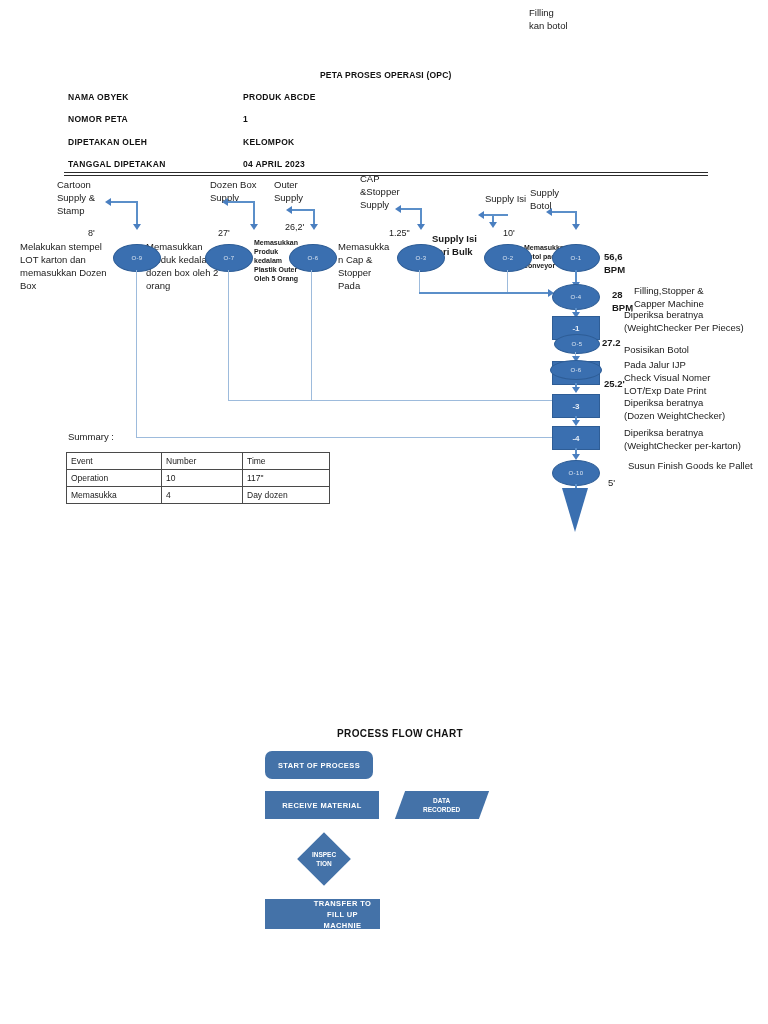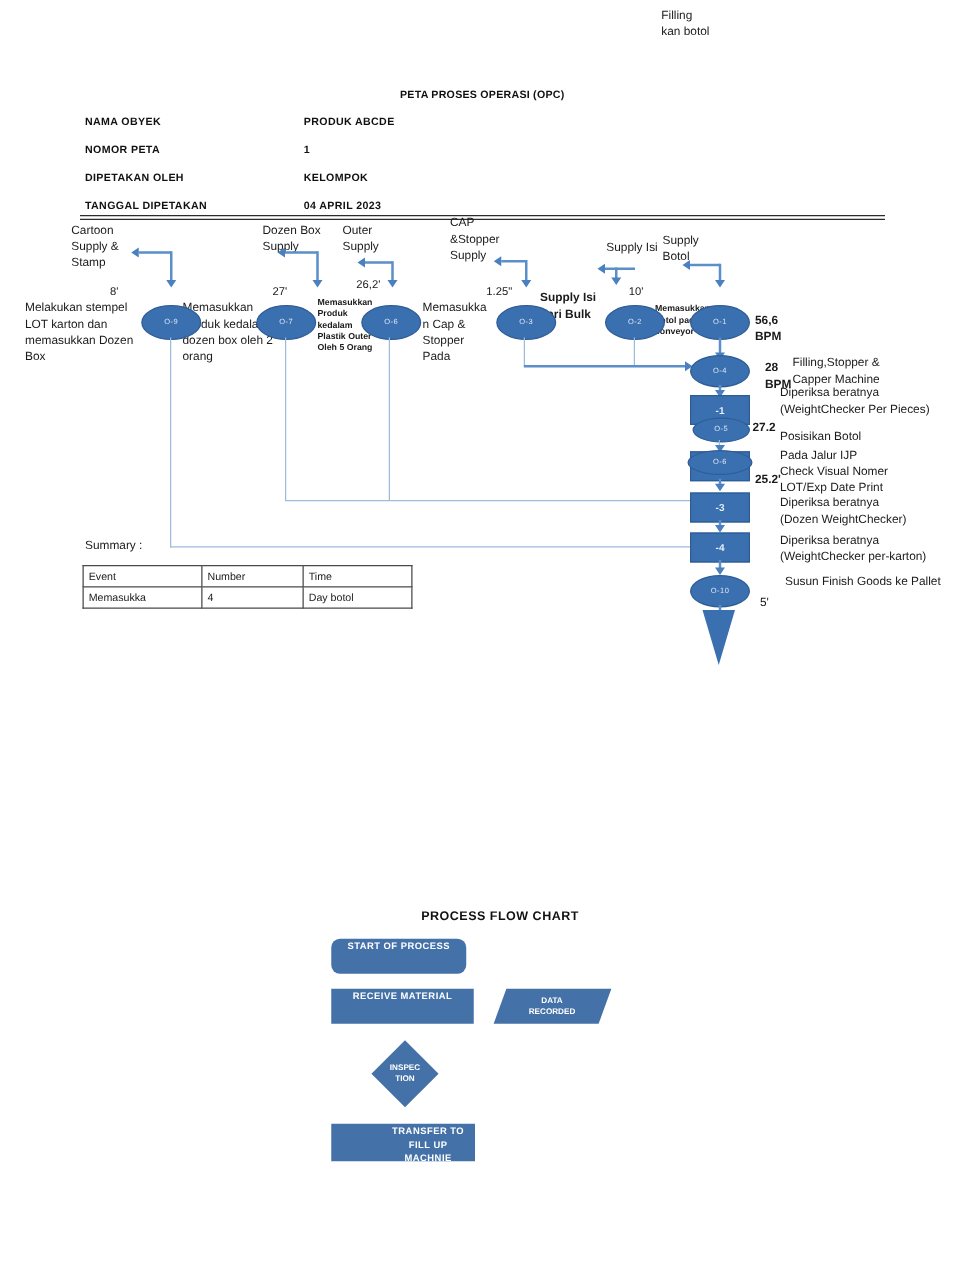--- a/index.html
+++ b/index.html
@@ -61,21 +61,21 @@
     color:#1a1a1a;
   }
   table.summary td.c1{width:86px;}
   table.summary td.c2{width:72px;}
   table.summary td.c3{width:78px;}
 
   
   .fc-title{font-size:10px;font-weight:bold;letter-spacing:.4px;}
   .fc-box{
     background:#4472a8;color:#fff;font-size:7.5px;font-weight:bold;letter-spacing:.4px;
-    display:flex;justify-content:center;text-align:center;line-height:11px;
+    display:flex;align-items:center;justify-content:center;text-align:center;line-height:11px;
   }
   .fc-box.round{border-radius:7px;}
   .fc-para{
     position:relative;background:#4472a8;color:#fff;font-size:6.5px;font-weight:bold;
     display:flex;align-items:center;justify-content:center;text-align:center;line-height:9px;
     transform:skewX(-20deg);
   }
   .fc-para > span{transform:skewX(20deg);}
   .fc-diamond{
     background:#4472a8;transform:rotate(45deg);
@@ -288,23 +288,28 @@
 
 <div class="abs" style="left:66px;top:452px;">
   <table class="summary">
     <tbody>
         <tr>
       <td class="c1">Event</td>
       <td class="c2">Number</td>
       <td class="c3">Time</td>
     </tr>
     <tr>
+      <td class="c1">Operation</td>
+      <td class="c2">10</td>
+      <td class="c3">117"</td>
+    </tr>
+    <tr>
       <td class="c1">Memasukka</td>
       <td class="c2">4</td>
-      <td class="c3">Day botol</td>
+      <td class="c3">Day dozen</td>
     </tr>
   </tbody>
     </table>
 </div>
 
 <div class="abs fc-title" style="left:337px;top:728px;">PROCESS FLOW CHART</div>
 
 <div class="abs fc-box round" style="left:265px;top:751px;width:108px;height:28px;">
   <span>START OF PROCESS</span>
 </div>

